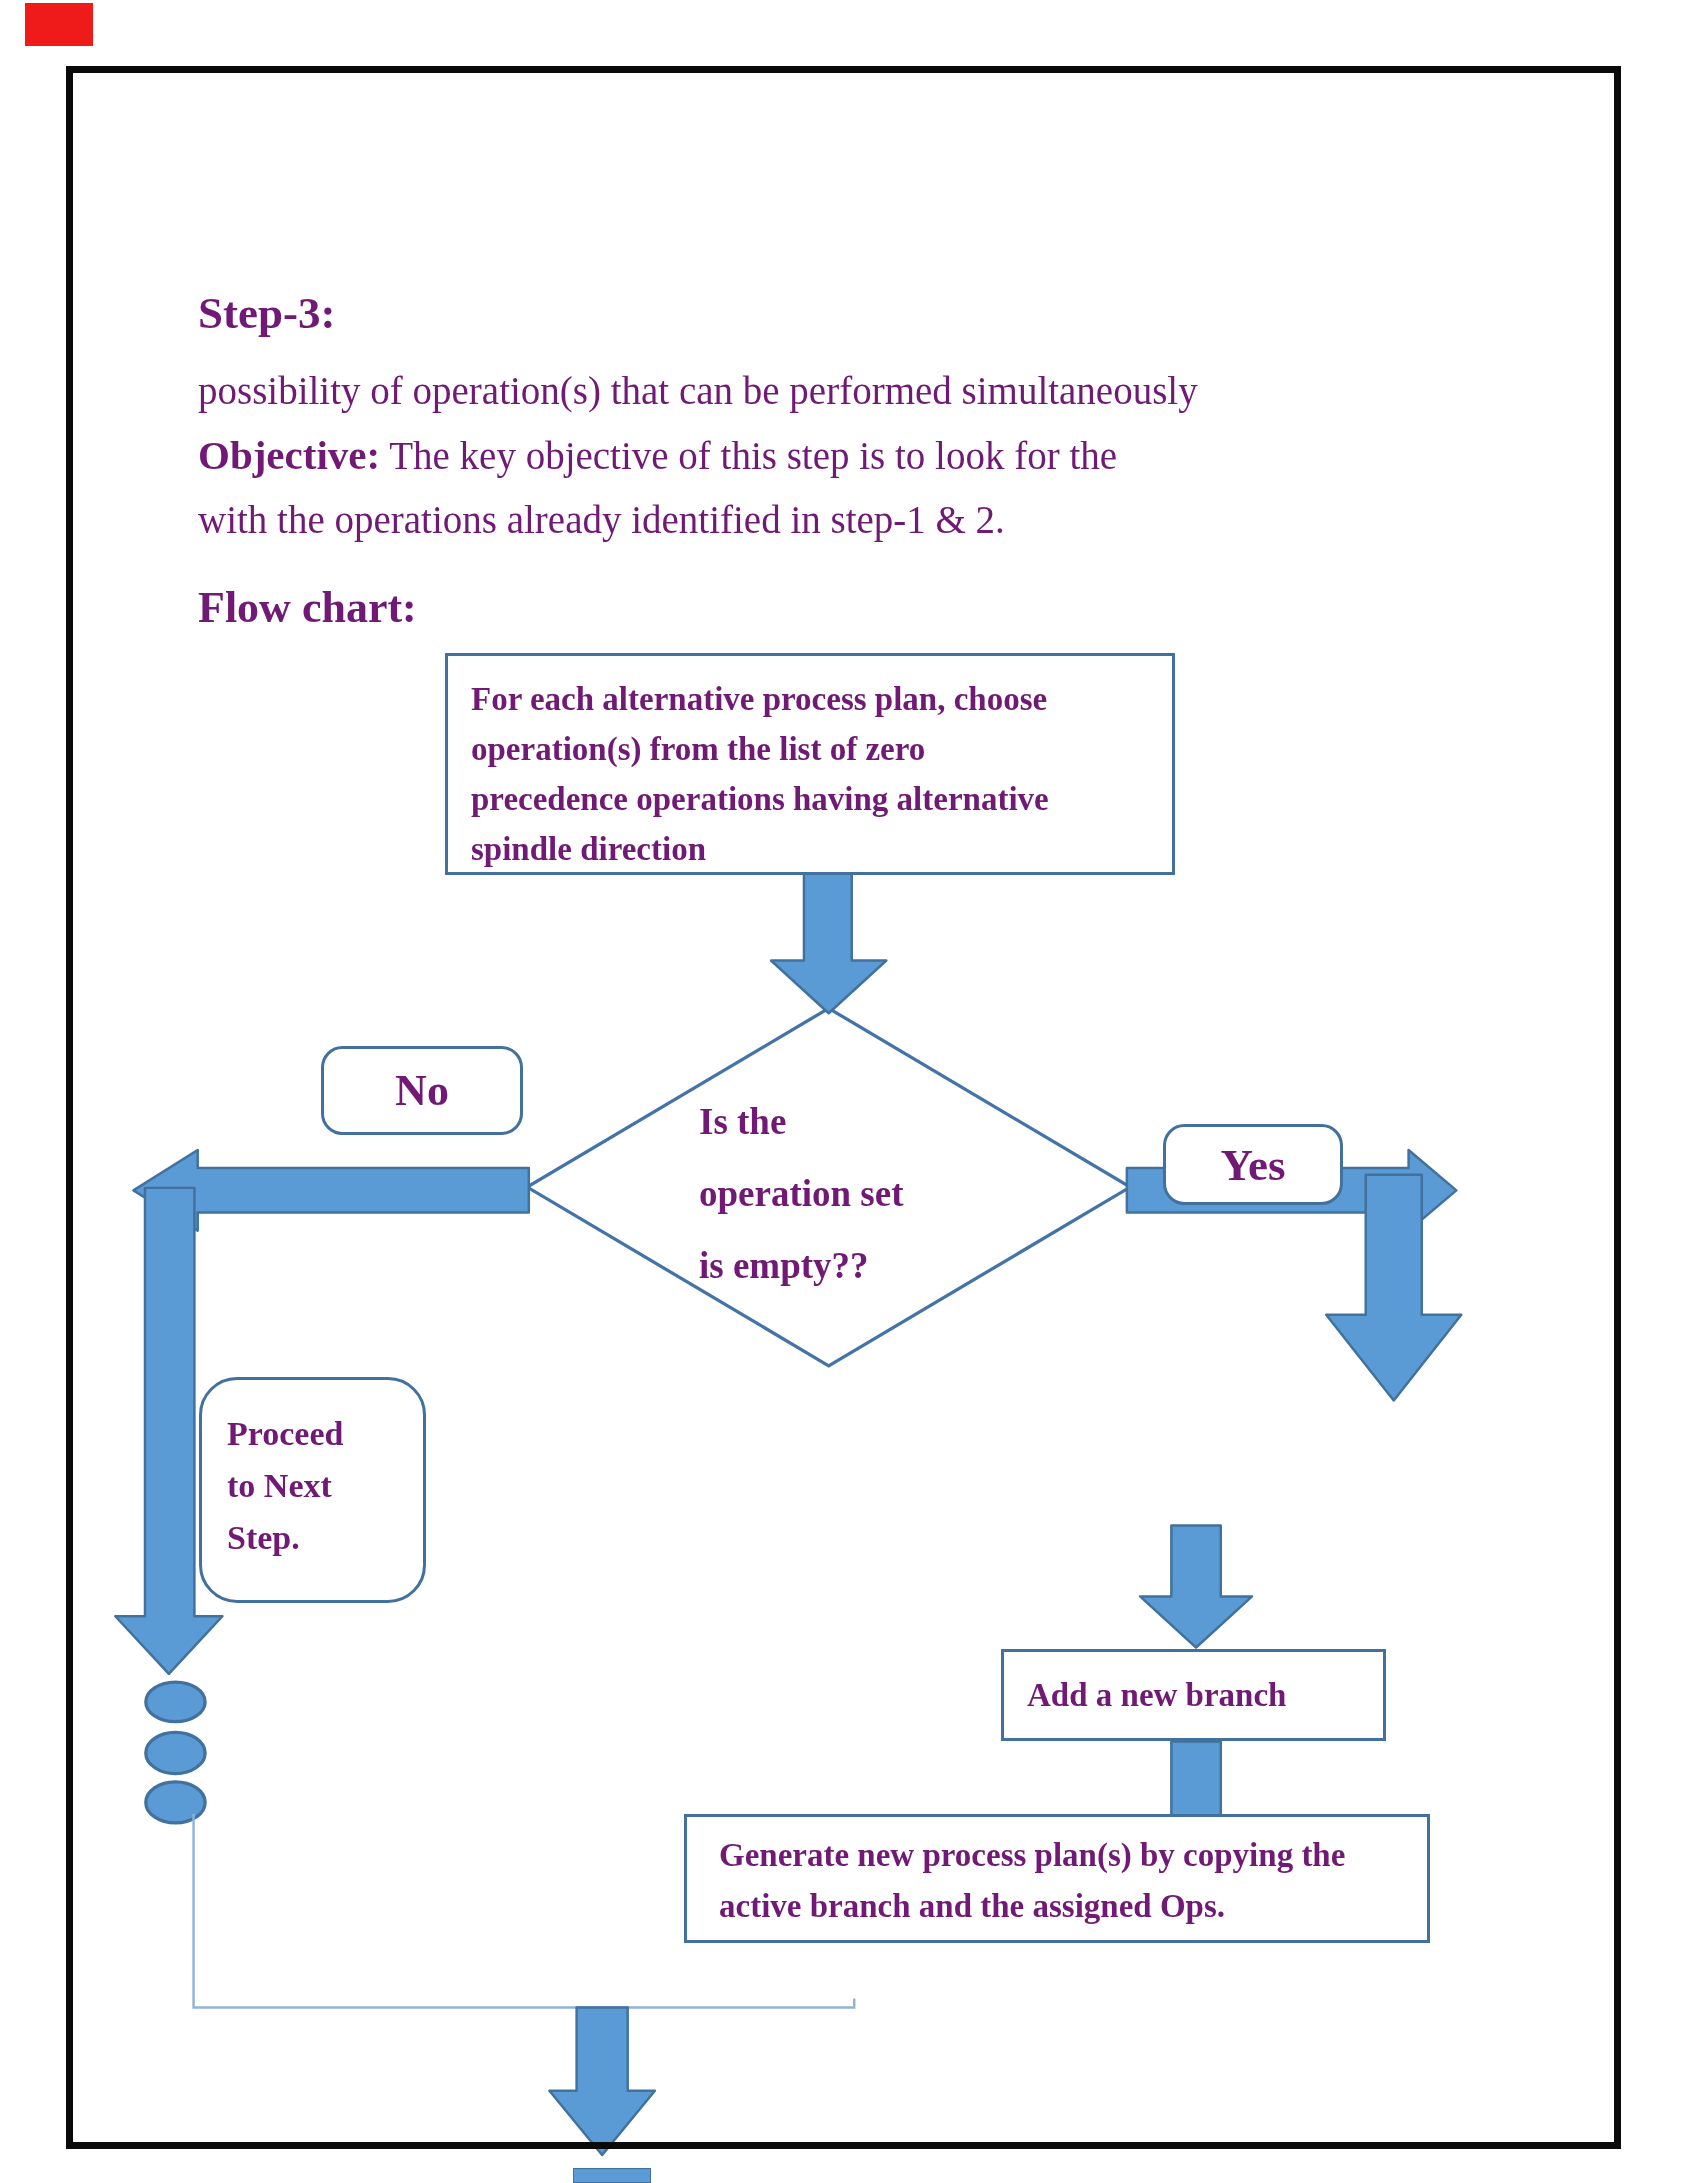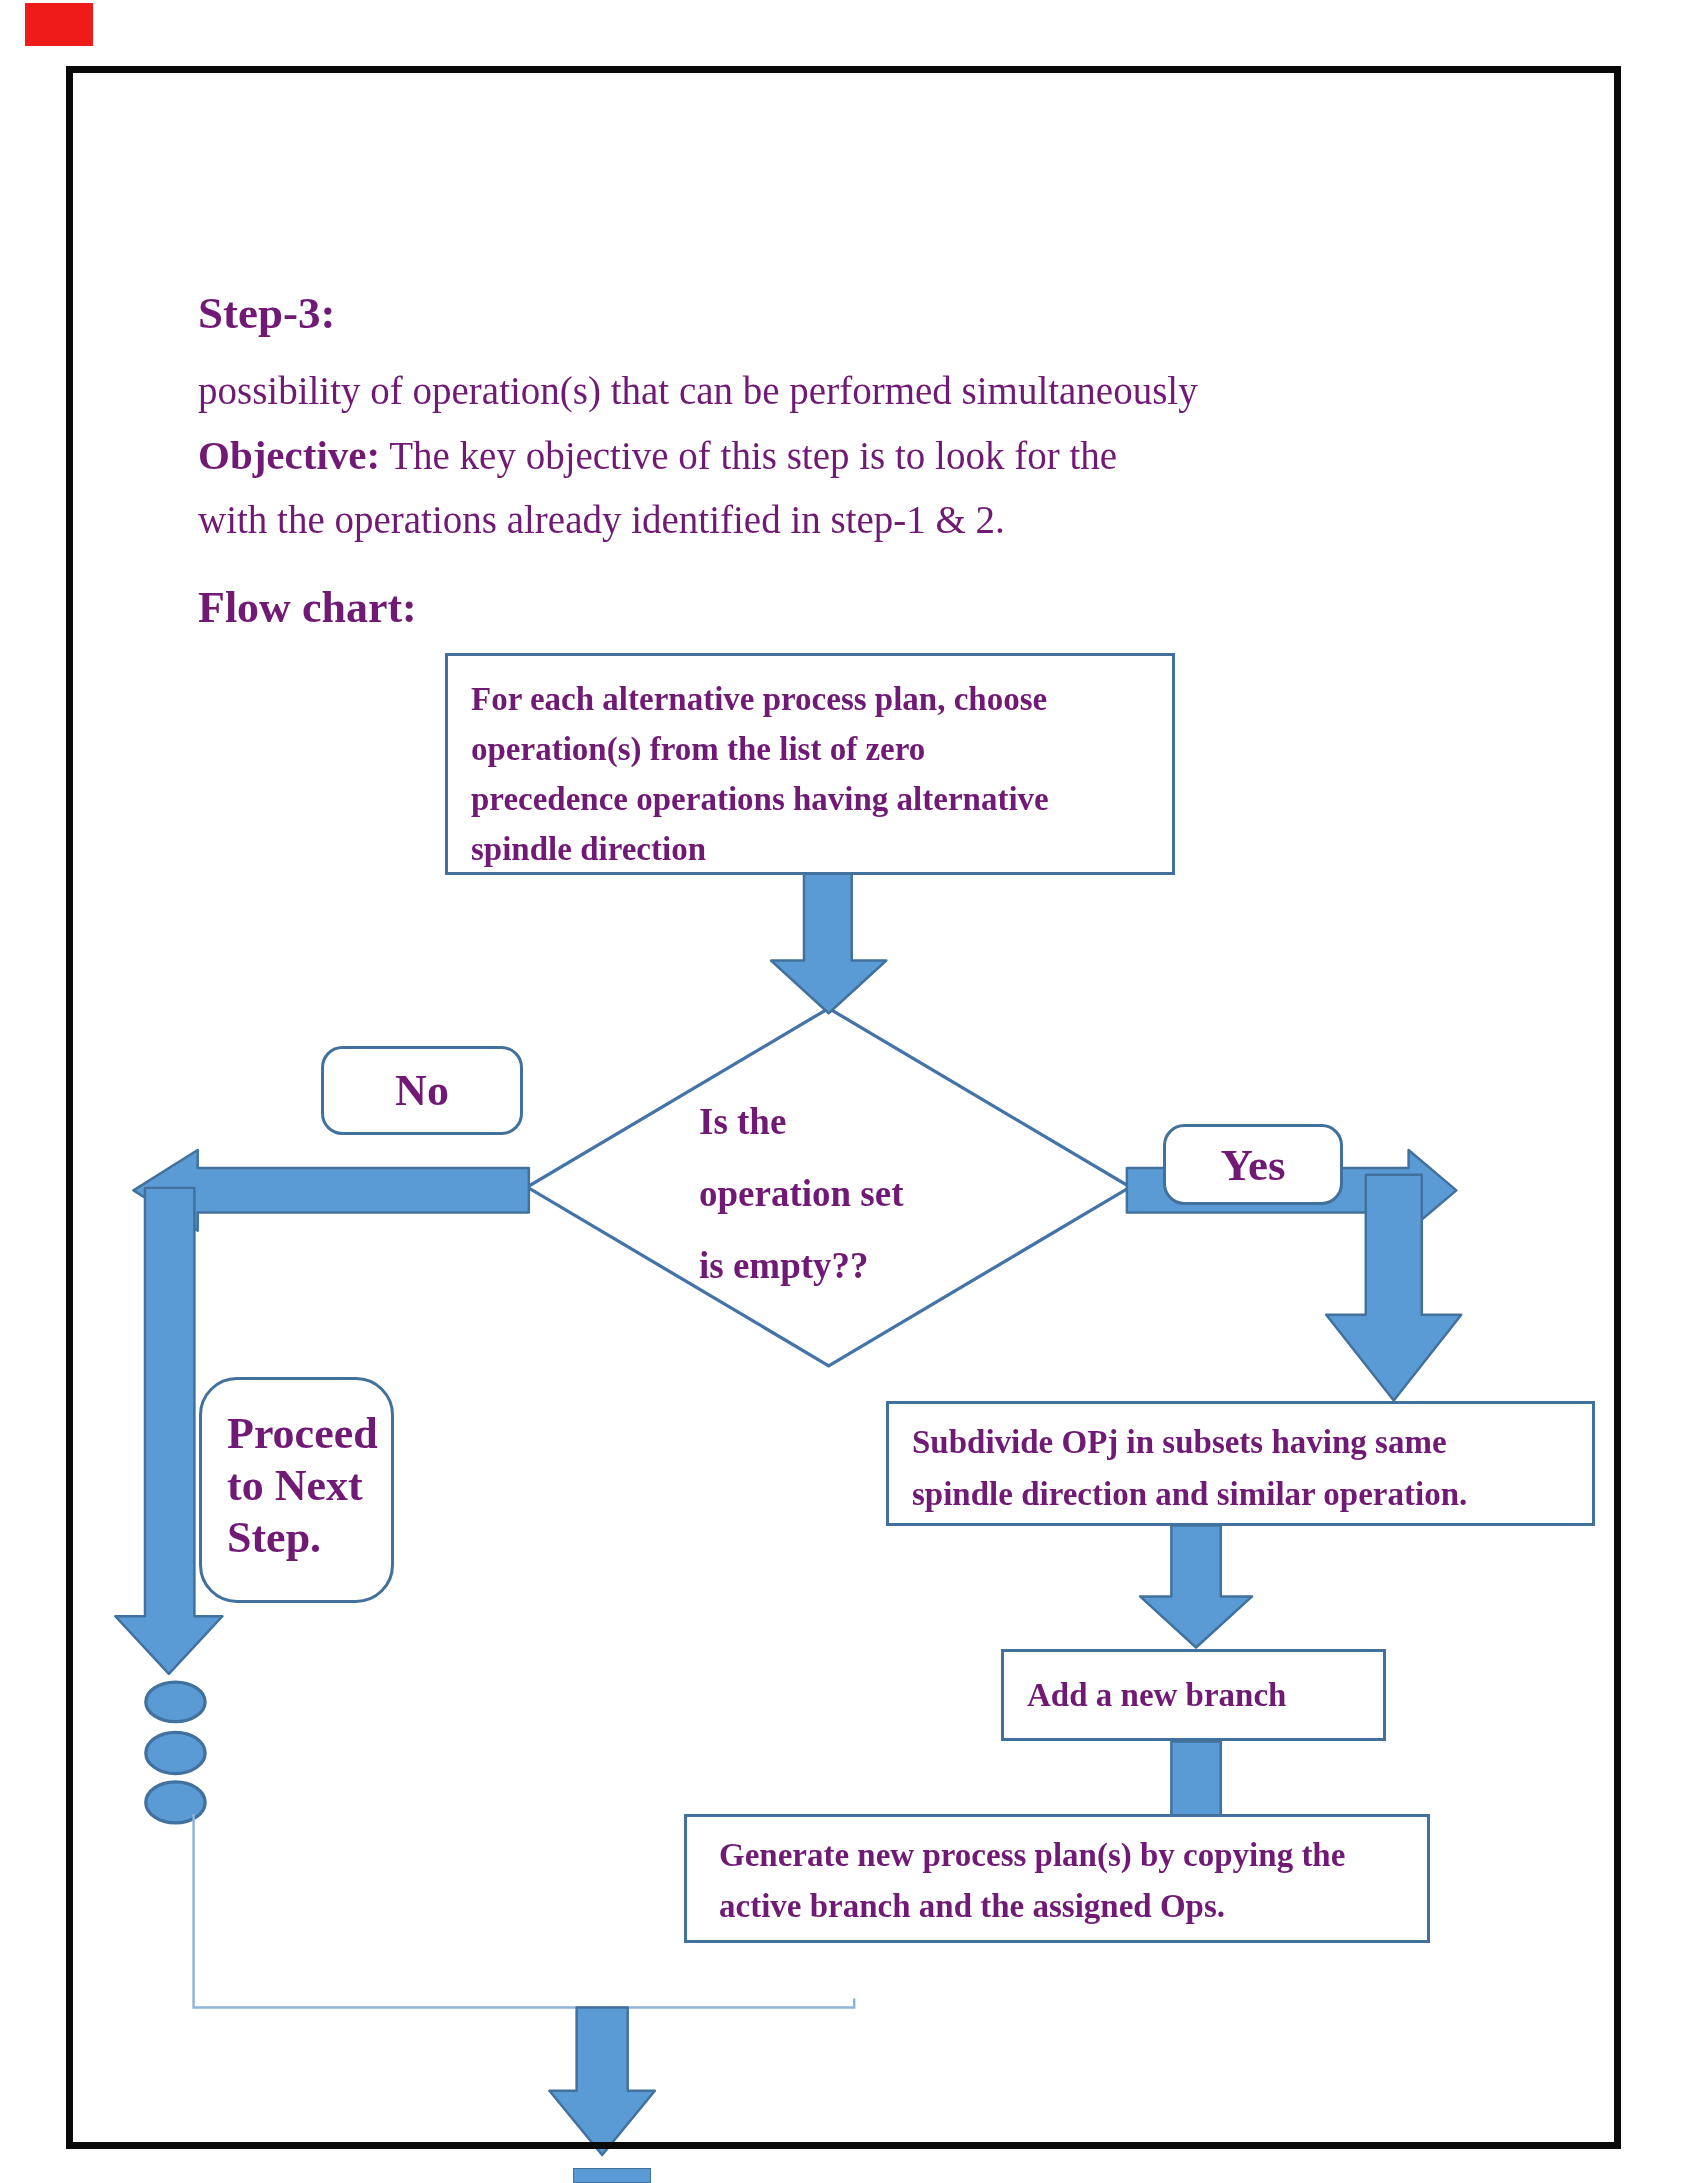--- a/index.html
+++ b/index.html
@@ -45,23 +45,23 @@
     font-size:37px;font-weight:bold;line-height:72px;
     z-index:4;background:transparent;
   }
   .badge{
     display:flex;align-items:center;justify-content:center;
     border-radius:21.4px;
   }
   .no-badge{left:321px;top:1046px;width:202px;height:89px;font-size:44px;}
   .yes-badge{left:1163px;top:1124px;width:180px;height:81px;font-size:45px;}
   .proceed-box{
-    left:199px;top:1377px;width:195px;height:226px;
+    left:199px;top:1377px;width:227px;height:226px;
     border-radius:38px;
-    padding:28px 8.2px 0 25px;font-size:44px;line-height:52px;
+    padding:28px 8.2px 0 25px;font-size:34px;line-height:52px;
   }
   .subdivide-box{
     left:886px;top:1401px;width:709px;height:125px;
     padding:11.5px 13px 0 23px;font-size:33px;line-height:52px;
   }
   .add-box{
     left:1001px;top:1649px;width:385px;height:92px;
     display:flex;align-items:center;padding-left:23px;font-size:33px;
   }
   .generate-box{
@@ -126,22 +126,20 @@
 operation set
 is empty??</div>
 
   <div class="abs node badge no-badge">No</div>
   <div class="abs node badge yes-badge">Yes</div>
 
   <div class="abs node proceed-box pre">Proceed
 to Next
 Step.</div>
 
-  <div class="abs node subdivide-box pre">Subdivide OPj in subsets having same
-spindle direction and similar operation.</div>
 
   <div class="abs node add-box">Add a new branch</div>
 
   <div class="abs node generate-box pre">Generate new process plan(s) by copying the
 active branch and the assigned Ops.</div>
 
   <div class="abs bottom-cut-bar"></div>
 
 </div>
 

